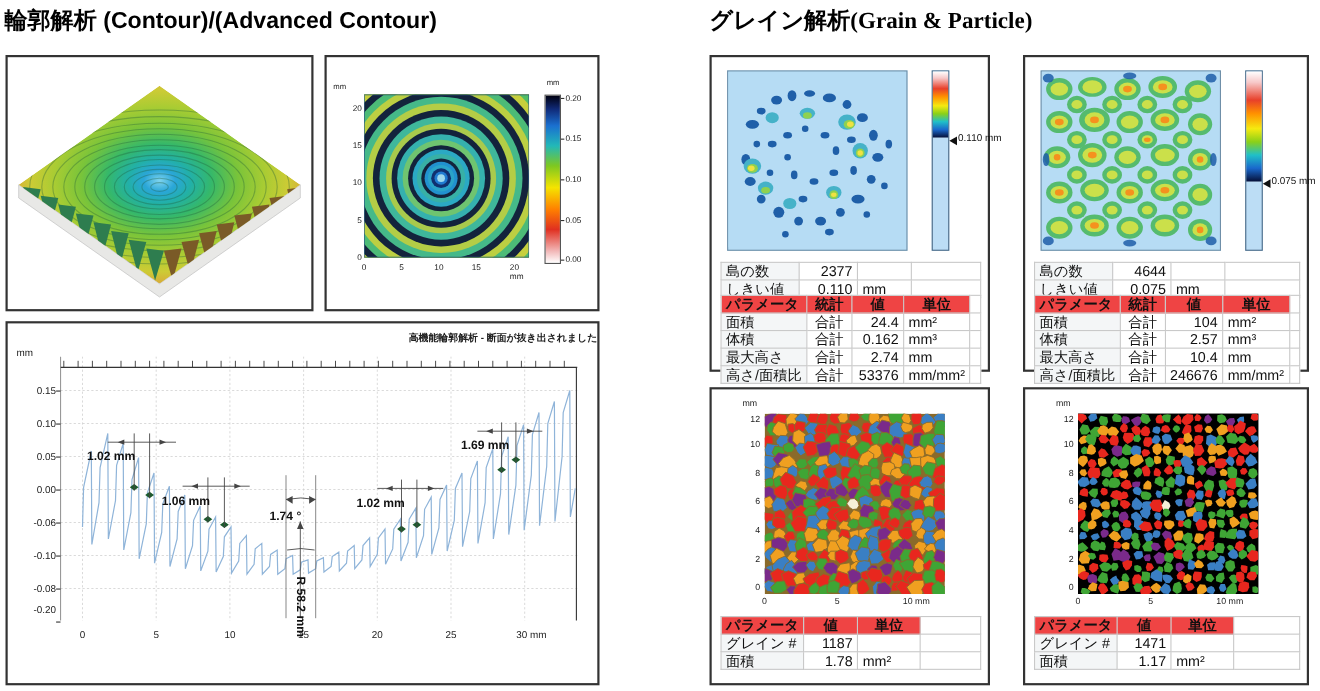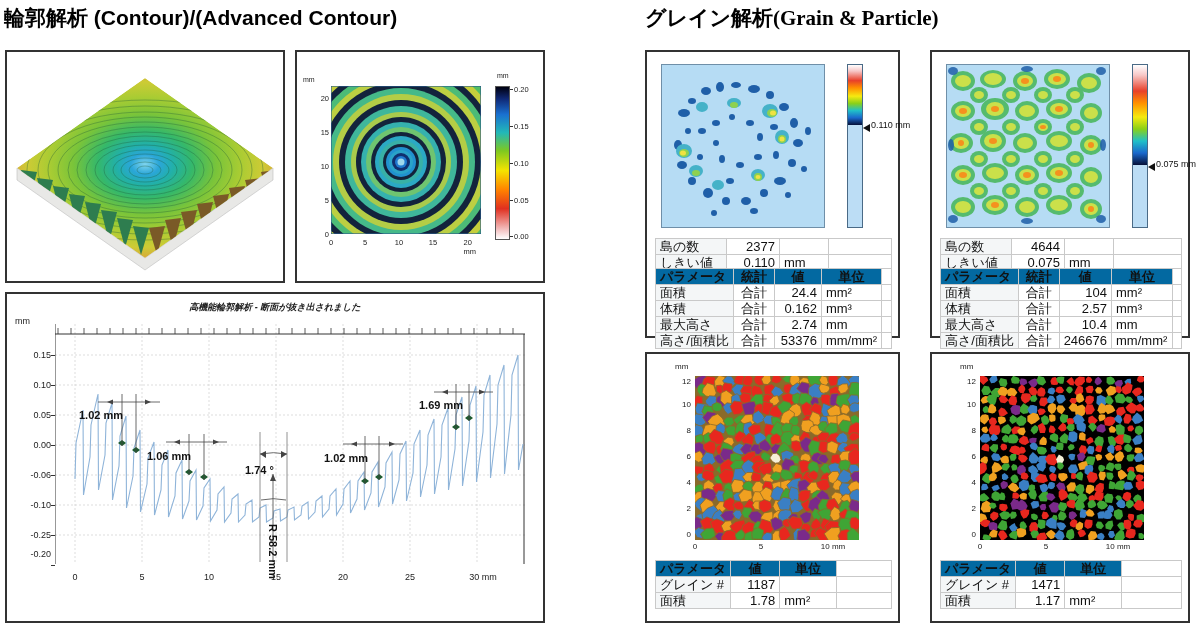--- a/index.html
+++ b/index.html
@@ -33,21 +33,21 @@
   .cbar{position:absolute;left:198px;top:34px;width:13px;height:152px;border:1px solid #555;
         background:linear-gradient(to top,#ffffff 0%,#f2b8b8 7%,#e03020 20%,#ff8000 32%,#f5e400 45%,
         #7ec820 58%,#22b8b8 70%,#1a70d0 82%,#102a78 92%,#000010 100%);}
   .cbar-ttl{position:absolute;left:200px;top:20px;font-size:7px;color:#222;}
   .cbar-ticks{position:absolute;left:213px;top:34px;width:34px;height:152px;}
   .cbar-ticks span{position:absolute;left:4px;font-size:7.5px;color:#222;transform:translateY(-50%);}
   .cbar-ticks i{position:absolute;left:0;width:3px;height:1px;background:#333;}
 
   
   #p-profile{left:5px;top:292px;width:540px;height:331px;}
-  #prof-title{position:absolute;left:0;right:0;top:7px;text-align:center;font-size:9px;font-weight:bold;color:#222;font-style:italic;}
+  #prof-title{position:absolute;left:0;right:0;top:7px;text-align:right;font-size:9px;font-weight:bold;color:#222;}
   #prof-ylab{position:absolute;left:8px;top:22px;font-size:9px;color:#222;}
   .prof-plot{position:absolute;left:48px;top:30px;width:470px;height:240px;}
   .prof-yticks{position:absolute;left:6px;top:30px;width:40px;height:240px;}
   .prof-yticks span{position:absolute;right:2px;font-size:9px;color:#222;transform:translateY(-50%);}
   .prof-yticks i{position:absolute;right:-2px;width:4px;height:1px;background:#333;}
   .prof-xticks{position:absolute;left:48px;top:278px;width:470px;height:14px;}
   .prof-xticks span{position:absolute;top:0;font-size:9px;color:#222;transform:translateX(-50%);white-space:nowrap;}
   .ann{position:absolute;font-size:11px;font-weight:bold;color:#111;white-space:nowrap;}
   .ann-v{position:absolute;font-size:11px;font-weight:bold;color:#111;white-space:nowrap;
          transform-origin:0 0;transform:rotate(90deg);}
@@ -63,21 +63,21 @@
   .gbar-top{position:absolute;left:0;right:0;top:0;
     background:linear-gradient(to bottom,#ffffff 0%,#f7c8c8 10%,#e8402a 26%,#ff9000 38%,
     #f5ea10 52%,#8ad018 64%,#20c0c8 76%,#1a68cc 88%,#061038 100%);}
   .gmark{position:absolute;font-size:9px;color:#111;white-space:nowrap;}
   .tri{position:absolute;width:0;height:0;border-top:4px solid transparent;
        border-bottom:4px solid transparent;border-right:7px solid #111;}
 
   table.stat{position:absolute;border-collapse:collapse;font-size:13px;color:#111;
              font-family:"Liberation Sans","DejaVu Sans",sans-serif;background:#fff;}
   table.stat td{border:1px solid #c9c9c9;padding:1px 4px;height:13px;line-height:13px;white-space:nowrap;}
-  table.stat td.hd{background:#0369a1;font-weight:bold;}
+  table.stat td.hd{background:#ef4444;font-weight:bold;}
   table.stat td.lbl{background:#f4f6f7;}
   table.stat td.num{text-align:right;}
   table.stat td.ctr{text-align:center;}
   table.stat td.blank{background:#fff;}
 
   .ax-lab{position:absolute;font-size:8px;color:#222;}
   .ax-tick{position:absolute;font-size:8px;color:#222;}
 </style>
 </head>
 <body>
@@ -237,21 +237,21 @@
       <span style="top:61px">0.10</span>
     <i style="top:91px"></i> 
       <span style="top:91px">0.05</span>
     <i style="top:121px"></i>
       <span style="top:121px">0.00</span>
     <i style="top:151px"></i>
       <span style="top:151px">-0.06</span>
     <i style="top:181px"></i>
       <span style="top:181px">-0.10</span>
     <i style="top:211px"></i>
-      <span style="top:211px">-0.25</span>
+      <span style="top:211px">-0.08</span>
     <i style="top:241px"></i>
       <span style="top:230px">-0.20</span>
   </div>
 
   <div class="prof-plot">
     <svg width="470" height="240" viewBox="0 0 470 240">
 
       <g stroke="#cfcfcf" stroke-dasharray="2 2" stroke-width="0.7">
         <line x1="0" y1="31" x2="470" y2="31"></line>
         <line x1="0" y1="61" x2="470" y2="61"></line>

